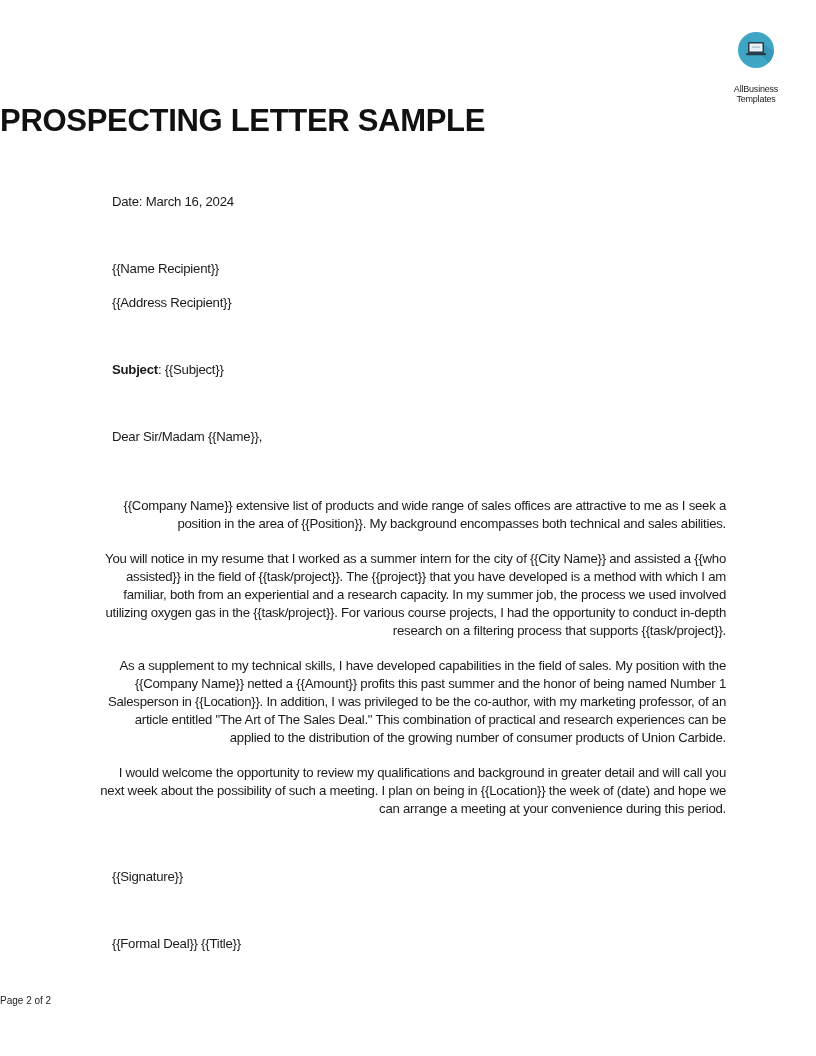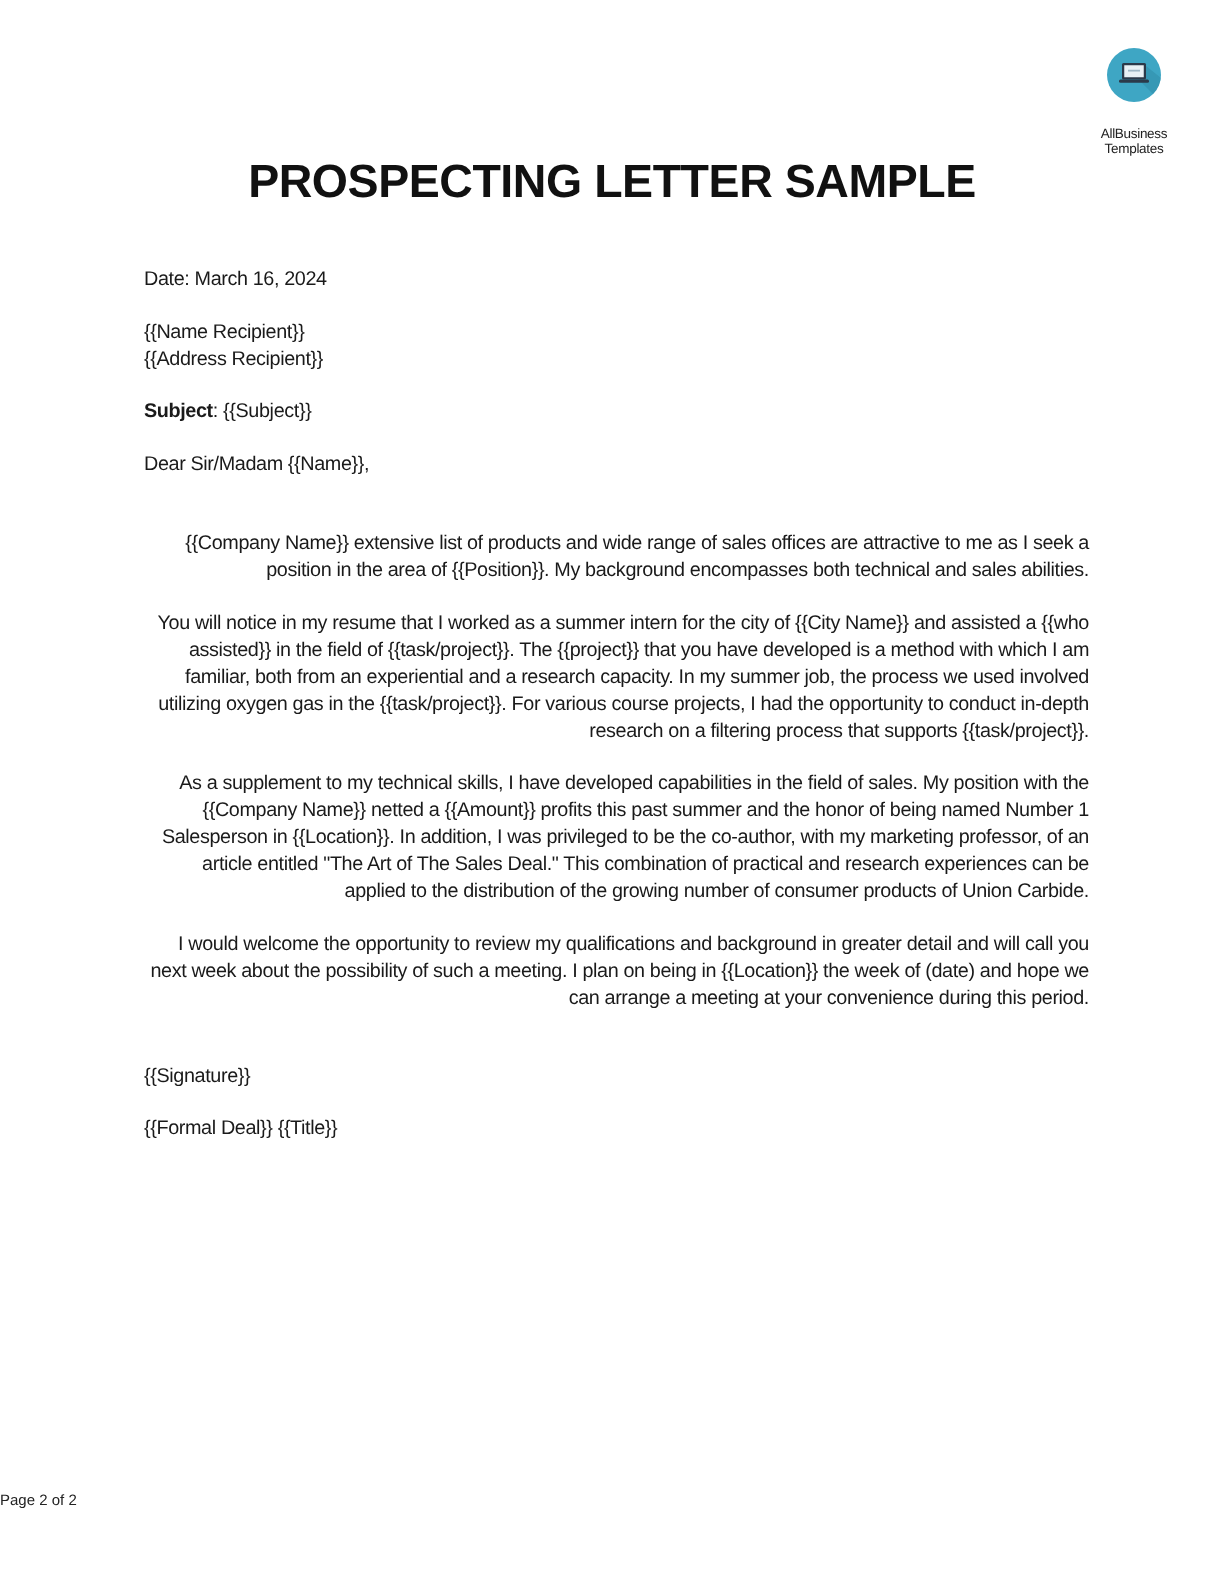--- a/index.html
+++ b/index.html
@@ -3,25 +3,25 @@
   <meta charset="utf-8">
   <style>
     html, body { margin: 0; padding: 0; background: #ffffff; }
     body { width: 816px; height: 1056px; position: relative; overflow: hidden;
            font-family: "Liberation Sans", "DejaVu Sans", sans-serif; color: #1a1a1a; }
     .logo { position: absolute; left: 726px; top: 32px; width: 60px; text-align: center; }
     .logo-circle { width: 36px; height: 36px; border-radius: 50%; background: #3ea6c4;
                    margin: 0 auto; position: relative; overflow: hidden; }
     .logo-circle svg { position: absolute; left: 0; top: 0; }
     .logo-text { font-size: 9px; line-height: 10px; color: #222; margin-top: 16px; letter-spacing: -0.2px; }
-    .title { position: absolute; left: 0; width: 816px; top: 103px; text-align: center;
+    .title { position: absolute; left: 0; width: 816px; top: 103px; text-align: left;
              font-size: 31px; font-weight: bold; color: #111; letter-spacing: -0.3px; }
     .content { position: absolute; left: 96px; top: 177px; width: 630px;
                font-size: 13.2px; line-height: 18px; letter-spacing: -0.25px; }
-    .line { margin: 0; white-space: pre-wrap; }
+    .line { margin: 16px; white-space: pre-wrap; }
     .gap-17 { height: 17px; }
     .gap-35 { height: 35px; }
     .p { margin: 0; text-align: right; }
     .bold { font-weight: bold; }
     .footer { position: absolute; left: 0; width: 816px; top: 995px; 
               font-size: 10px; color: #222; }
   </style>
 </head>
 <body>
 

